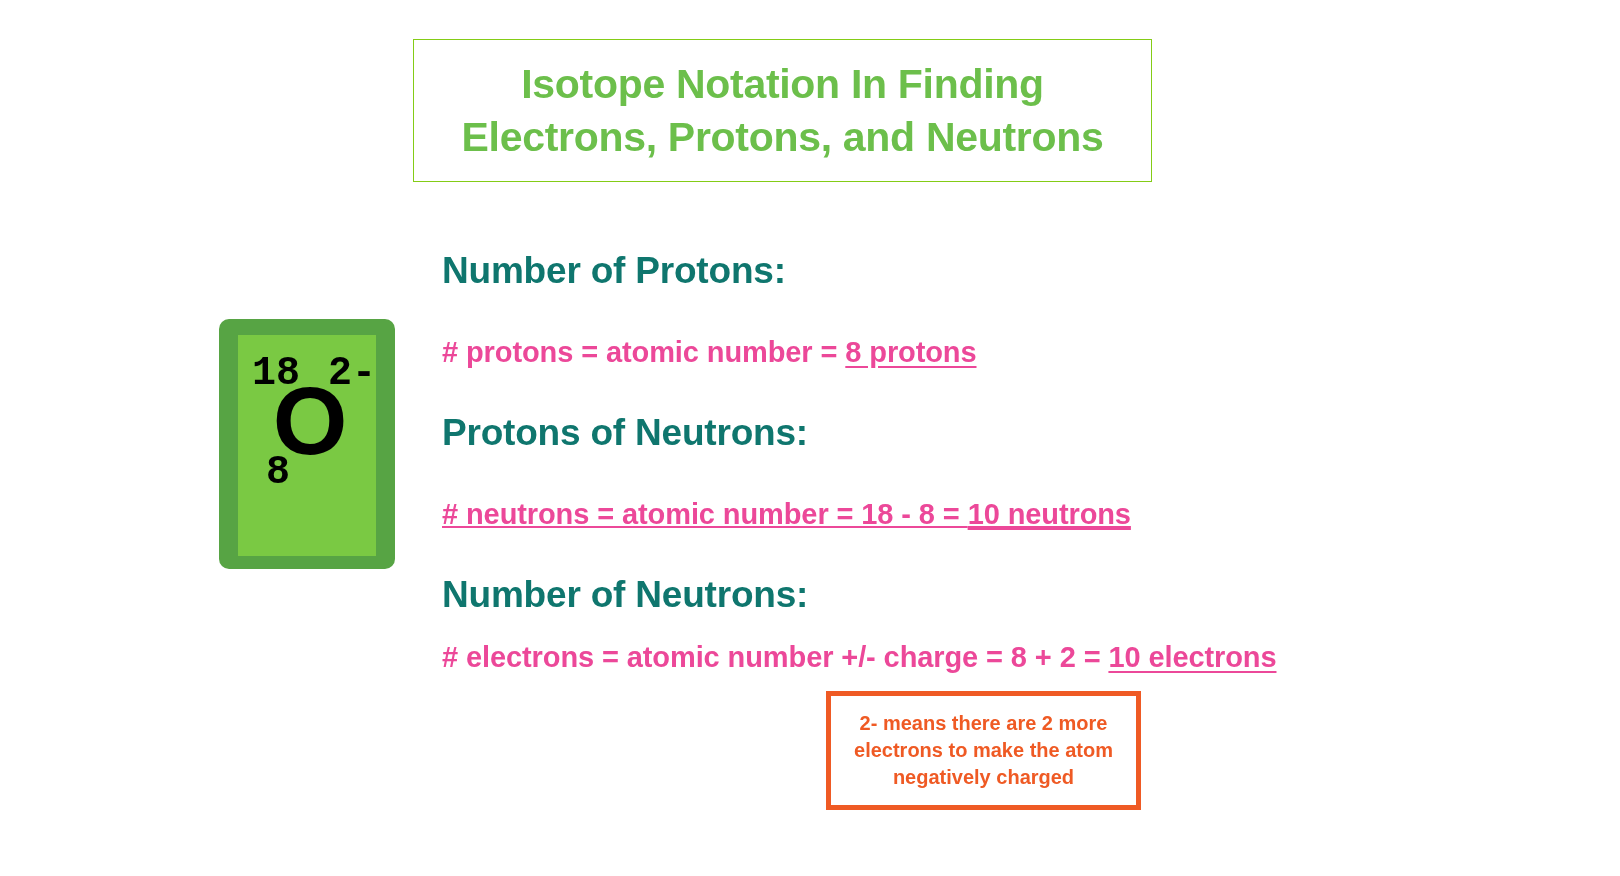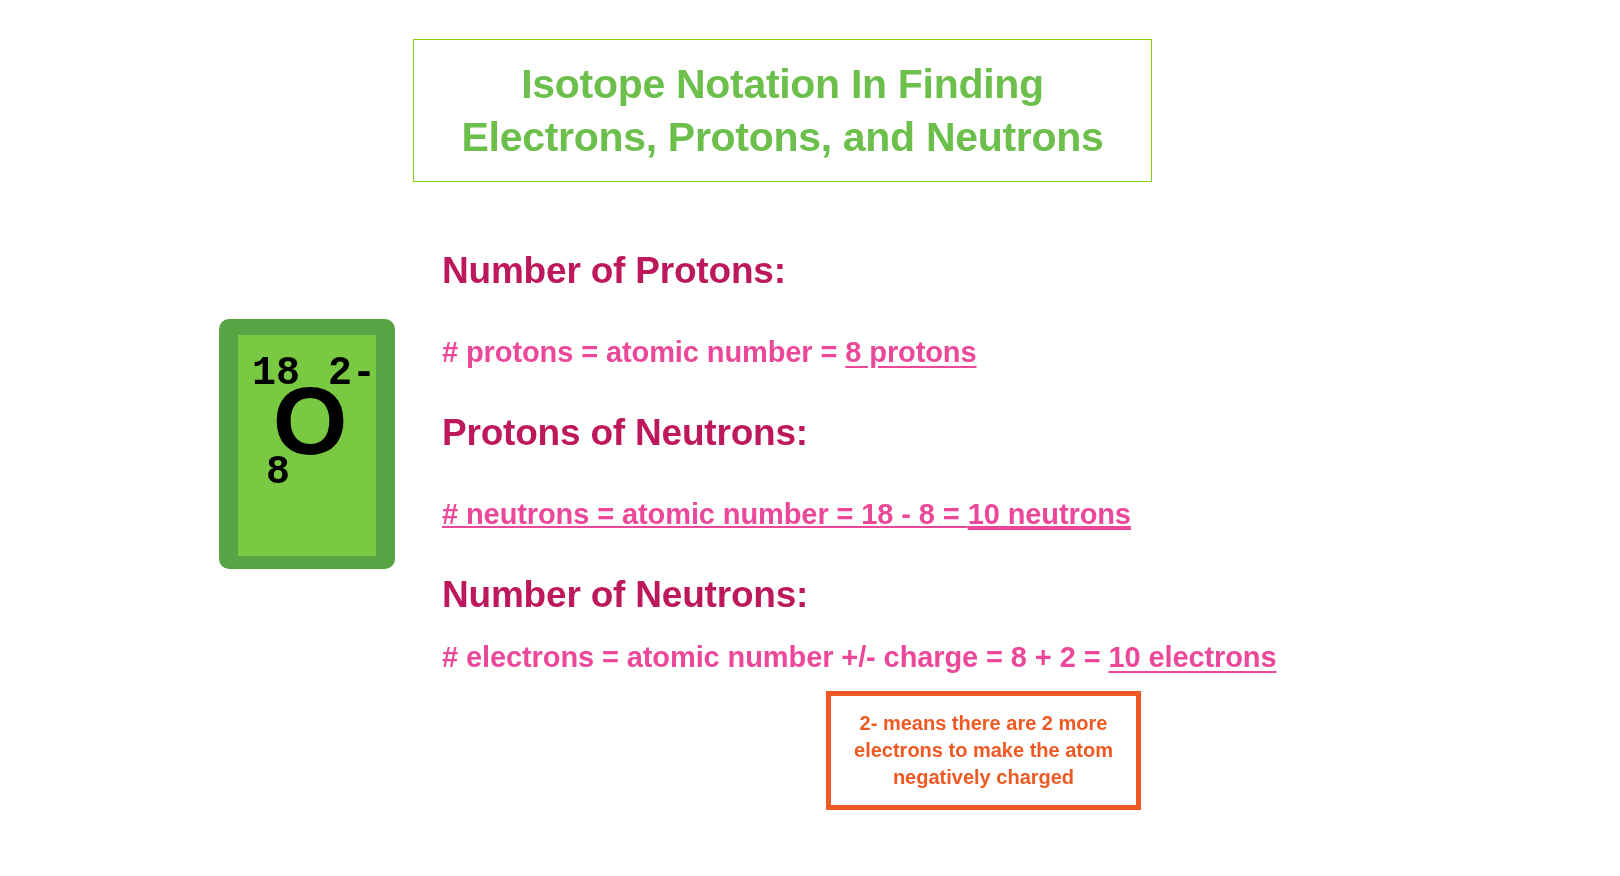--- a/index.html
+++ b/index.html
@@ -94,21 +94,21 @@
   }
 
   
   #content {
     position: absolute;
     left: 442px;
     top: 252px;
     width: 1030px;
   }
   .section-heading {
-    color: #be185d;
+    color: #0f766e;
     font-size: 37px;
     font-weight: bold;
     line-height: 1;
     letter-spacing: -0.2px;
     white-space: nowrap;
   }
   .section-line {
     color: #ec4899;
     font-size: 29px;
     font-weight: bold;

